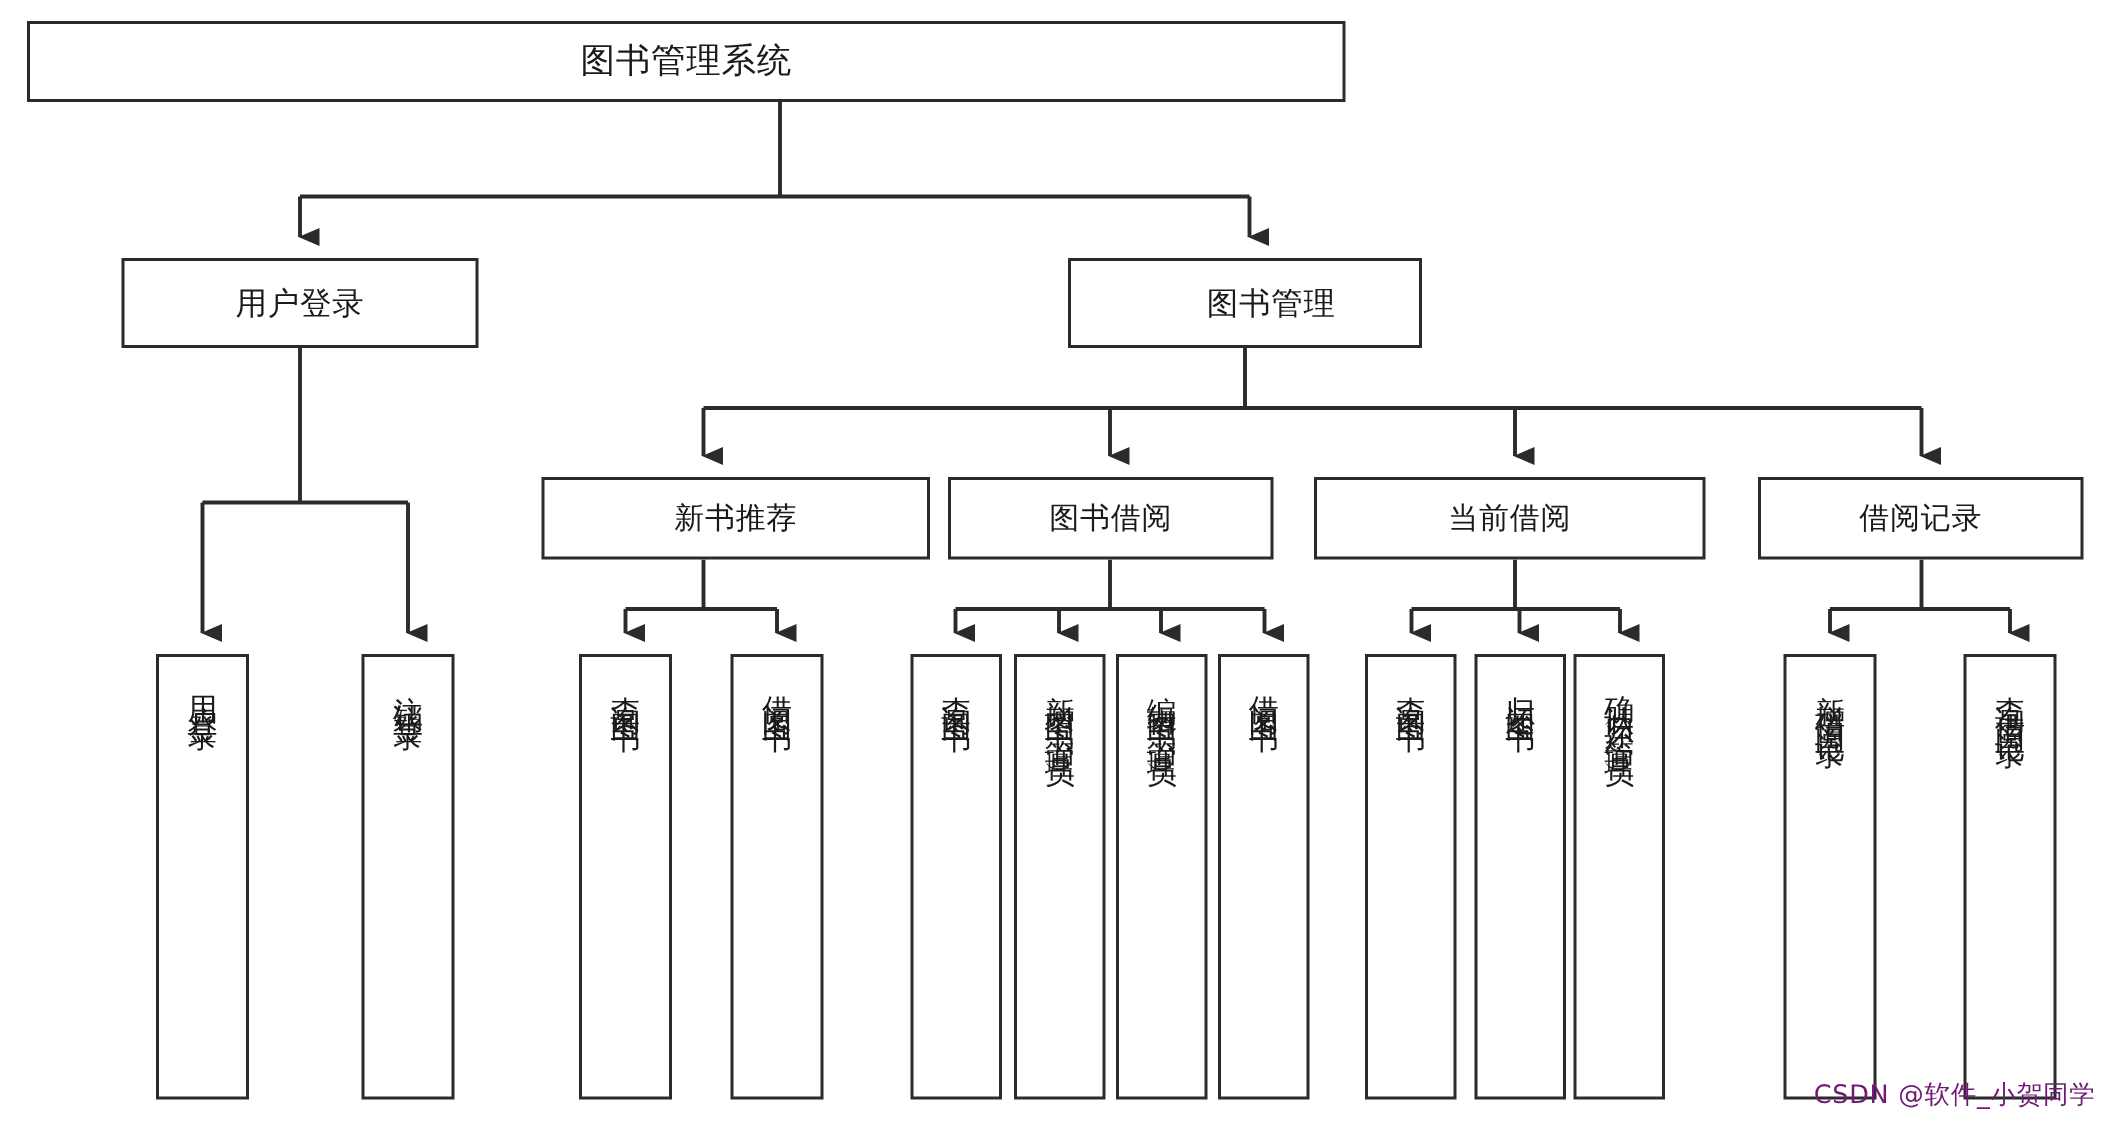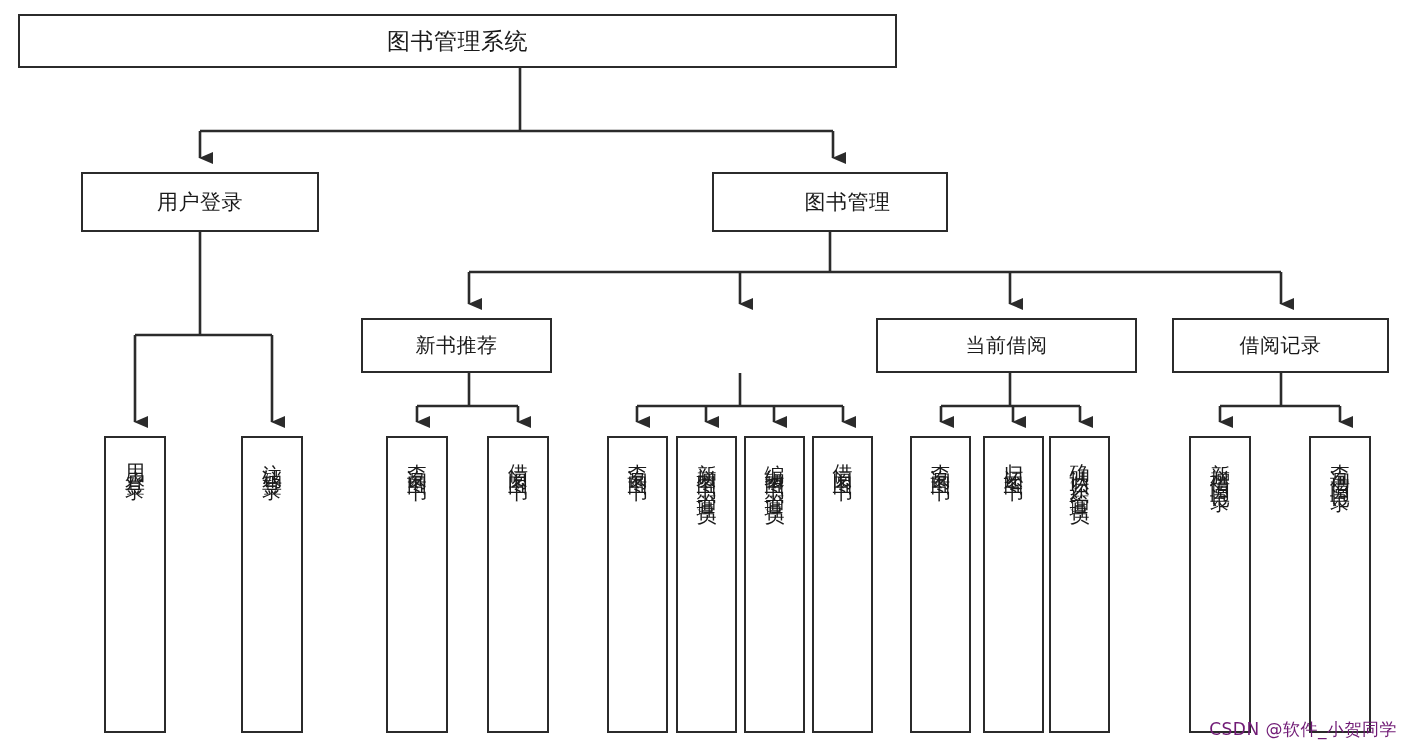--- a/index.html
+++ b/index.html
@@ -137,22 +137,25 @@
     <span>图书管理系统</span>
   </div>
 
   <div class="node h level1" style="left:81px; top:172px; width:238px; height:60px;">
     <span>用户登录</span>
   </div>
   <div class="node h level1" style="left:712px; top:172px; width:236px; height:60px;padding-left:35px;">
     <span>图书管理</span>
   </div>
 
-  <div class="node h level2" style="left:361px; top:318px; width:191px; height:55px;">
+  <div class="node h level2" style="left:361px; top:318px; width:259px; height:55px;">
     <span>新书推荐</span>
+  </div>
+  <div class="node h level2" style="left:632px; top:318px; width:217px; height:55px;">
+    <span>图书借阅</span>
   </div>
   <div class="node h level2" style="left:876px; top:318px; width:261px; height:55px;">
     <span>当前借阅</span>
   </div>
   <div class="node h level2" style="left:1172px; top:318px; width:217px; height:55px;text-align:right;">
     <span>借阅记录</span>
   </div>
 
   <div class="node leaf" style="left:104px; top:436px; width:62px; height:297px;">
     <span class="vtext">用户登录</span>

